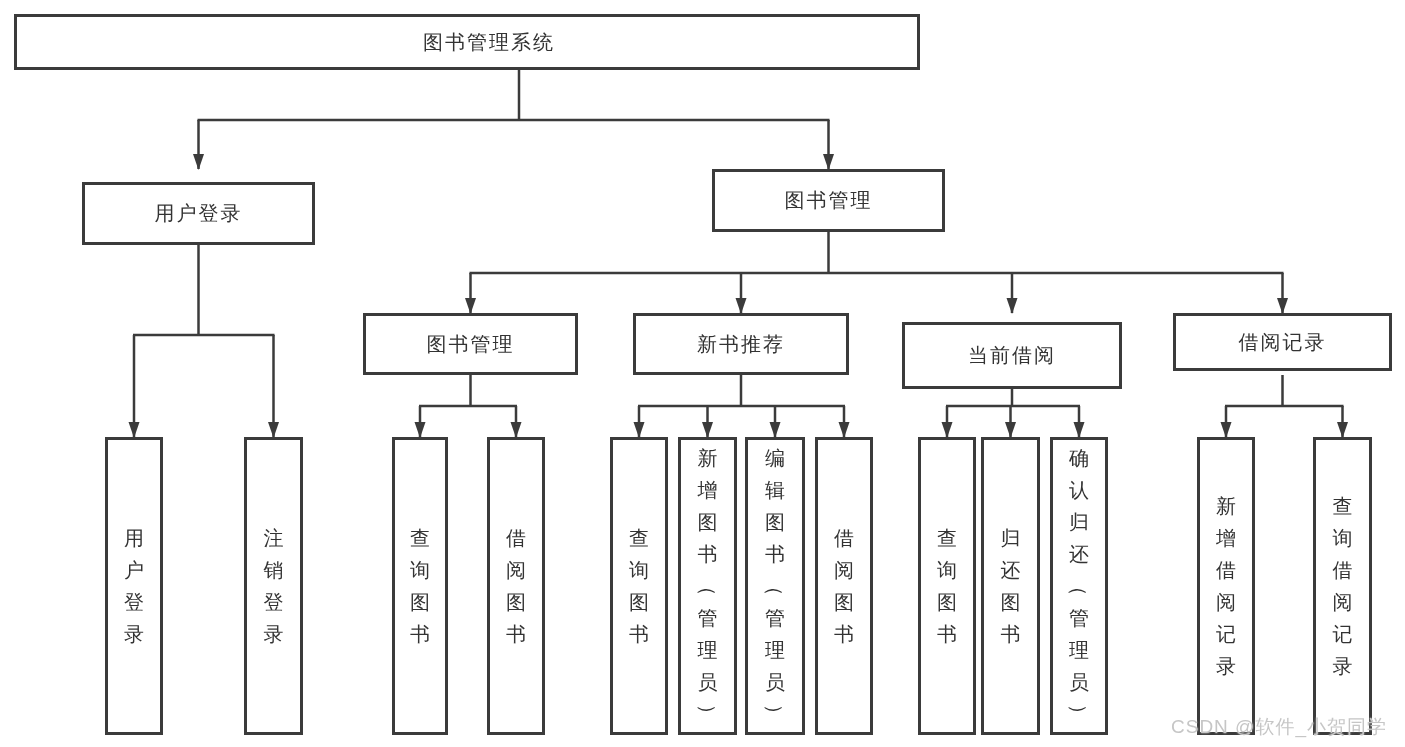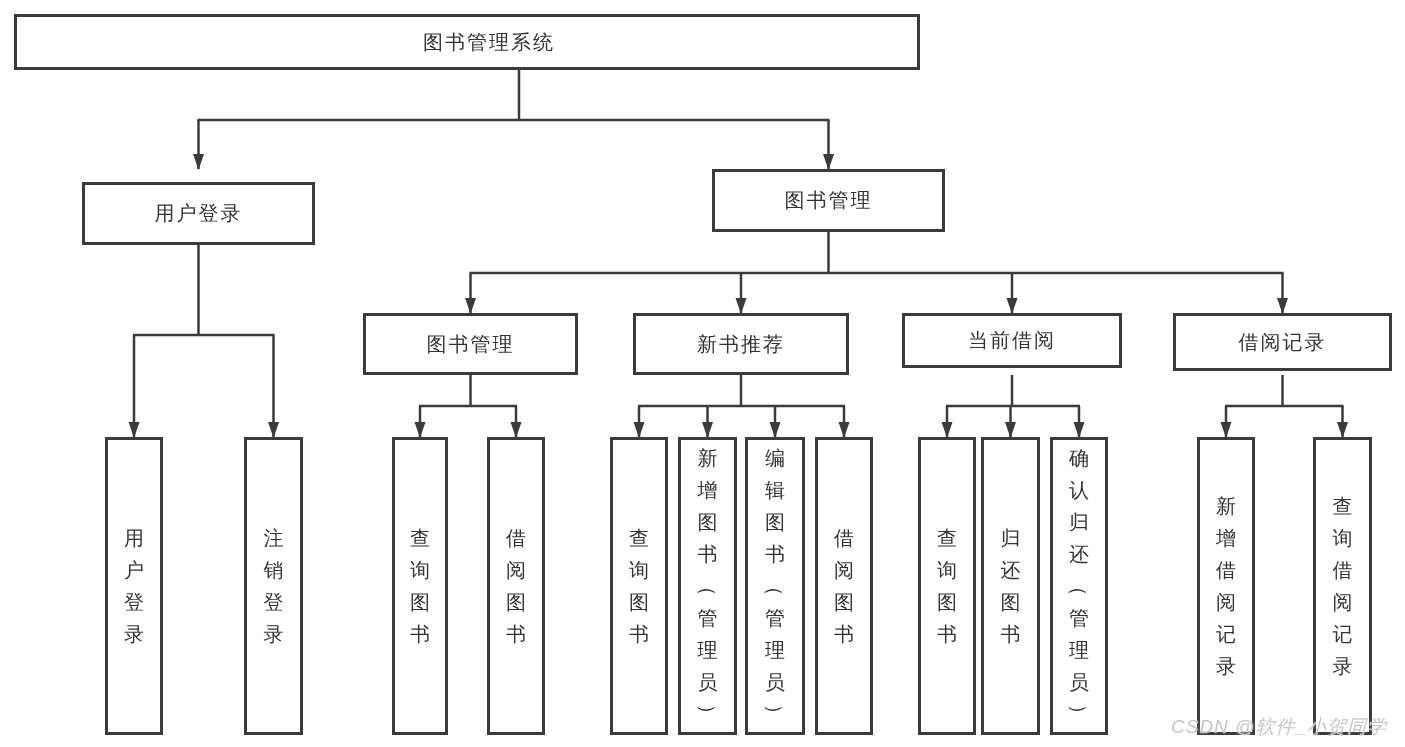--- a/index.html
+++ b/index.html
@@ -29,21 +29,20 @@
   .ch{
     font-size:20px;line-height:20px;width:20px;height:20px;
     display:flex;align-items:center;justify-content:center;
   }
   .paren{transform:rotate(90deg);}
   .watermark{
     position:absolute;left:1171px;top:714px;z-index:3;
     font-size:19px;letter-spacing:1px;white-space:nowrap;
     color:var(--watermark-color,#c6c6c6);
     text-shadow:0 0 2px #ffffff;
-    font-style:italic;
   }
 </style>
 </head>
 <body>
 
 <div class="canvas">
   <svg class="connectors" id="connectors" width="1405" height="747">
     <defs>
       <marker id="arrow" markerUnits="userSpaceOnUse" markerWidth="20" markerHeight="14" refX="15" refY="5.5" orient="auto">
         <path d="M0,0 L0,11 L16,5.5 Z" id="arrow-head" fill="#3b3b3b"></path>
@@ -94,21 +93,21 @@
       </div>
       <div class="node horizontal" style="left: 712px; top: 169px; width: 233px; height: 63px;">
         <div class="label">图书管理</div>
       </div>
       <div class="node horizontal" style="left: 363px; top: 313px; width: 215px; height: 62px;">
         <div class="label">图书管理</div>
       </div>
       <div class="node horizontal" style="left: 633px; top: 313px; width: 216px; height: 62px;">
         <div class="label">新书推荐</div>
       </div>
-      <div class="node horizontal" style="left: 902px; top: 313px; width: 220px; height: 55px;">
+      <div class="node horizontal" style="left: 902px; top: 322px; width: 220px; height: 67px;">
         <div class="label">当前借阅</div>
       </div>
       <div class="node horizontal" style="left: 1173px; top: 313px; width: 219px; height: 58px;">
         <div class="label">借阅记录</div>
       </div>
       <div class="node vertical" style="left: 105px; top: 437px; width: 58px; height: 298px;">
         <div class="label">
           <span class="ch">用</span>
           <span class="ch">户</span>
           <span class="ch">登</span>

